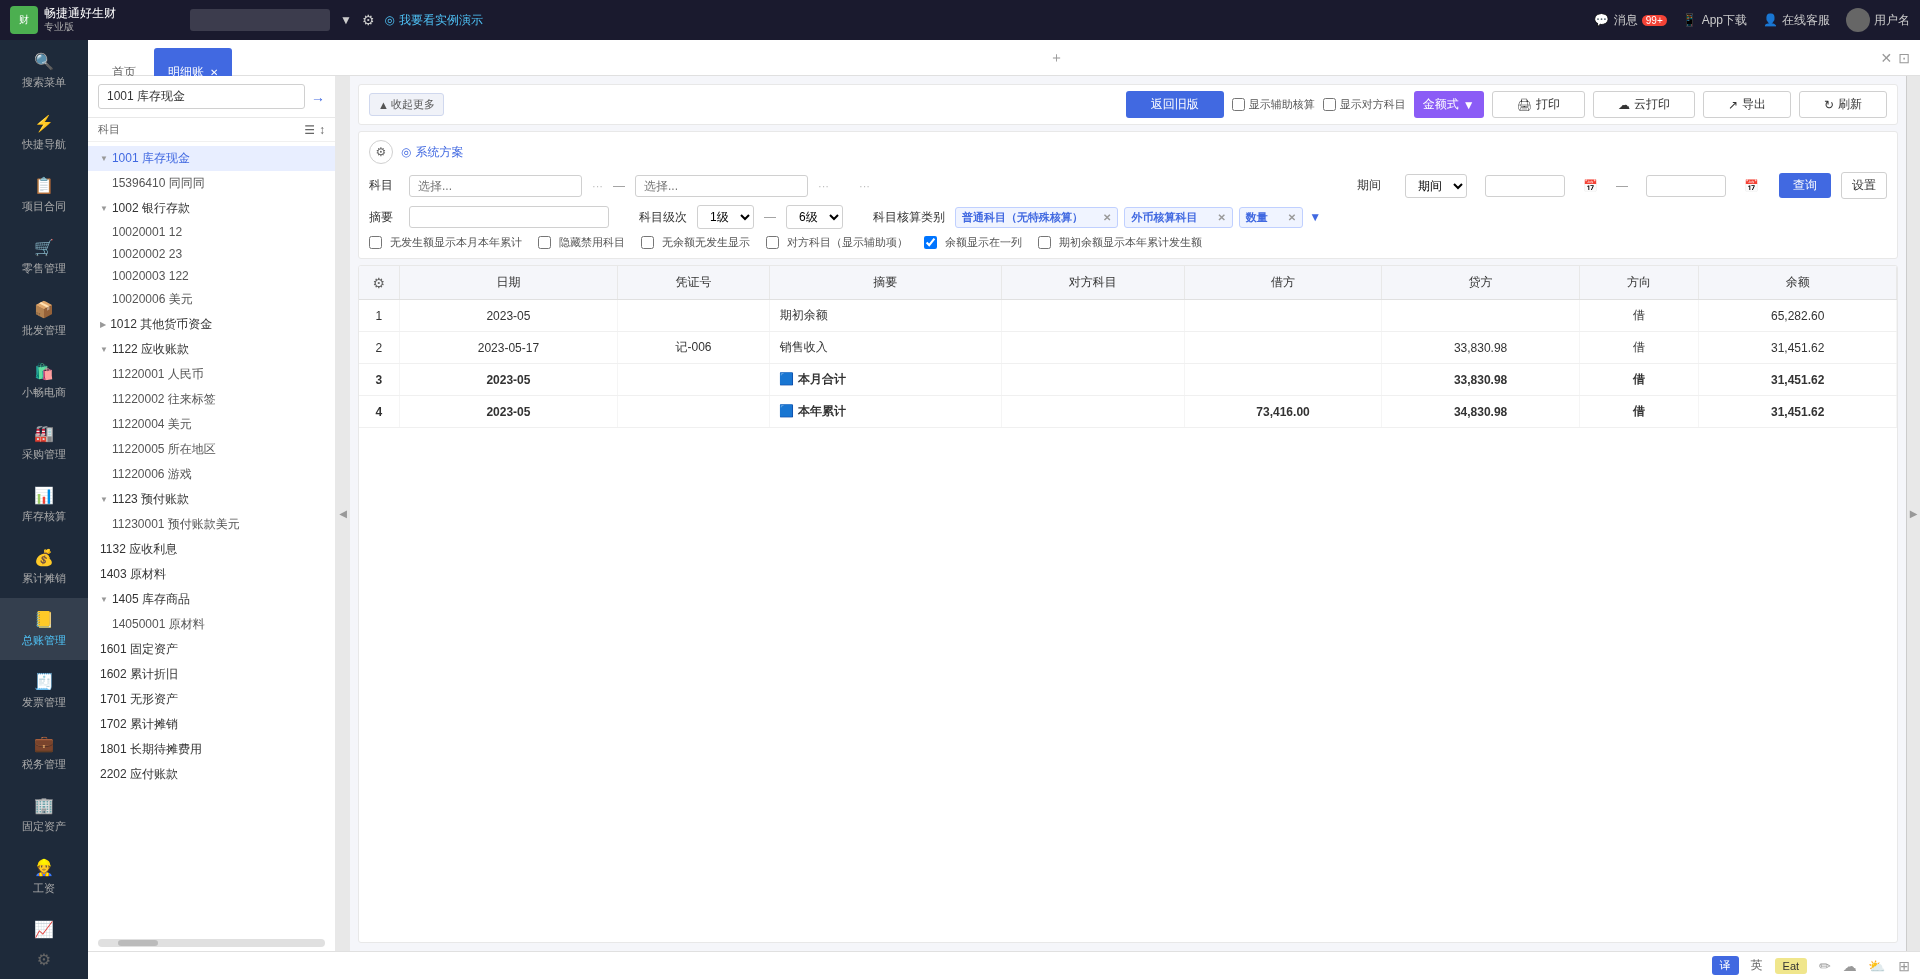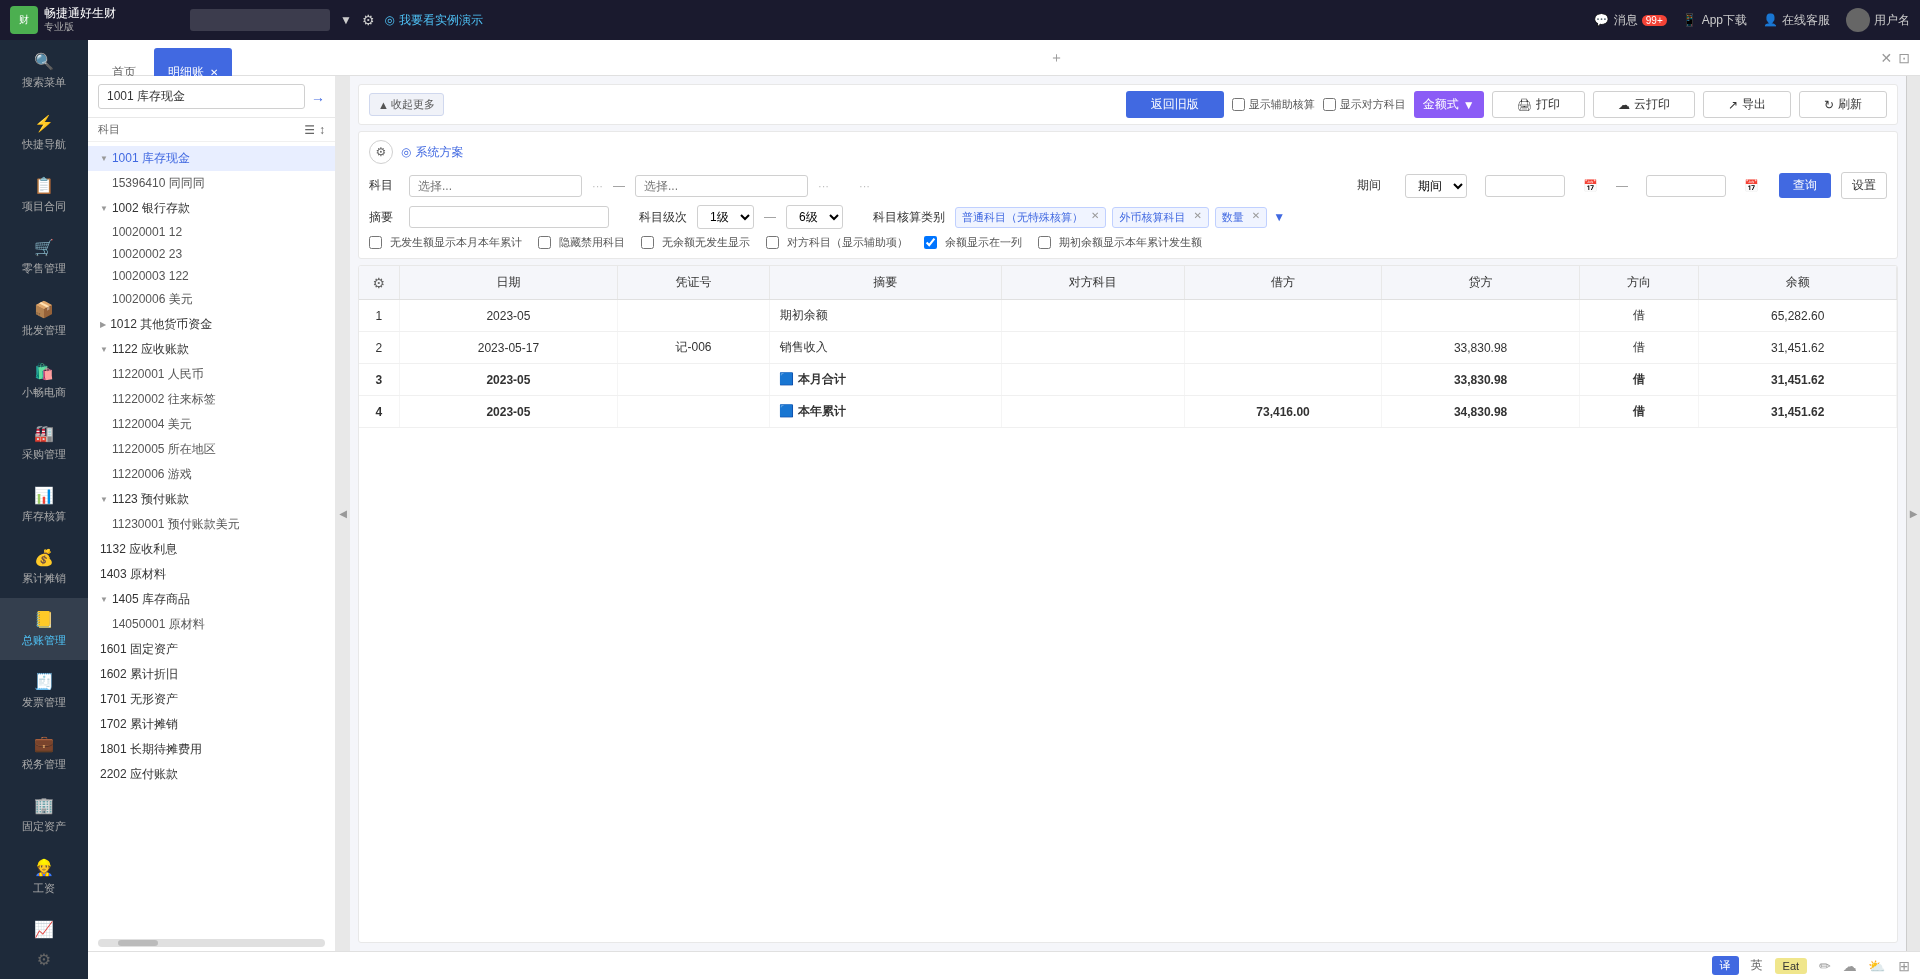--- a/index.html
+++ b/index.html
@@ -78,21 +78,21 @@
     .filter-section { background: #fff; border: 1px solid #e8e8e8; border-radius: 3px; padding: 8px 10px; }
     .filter-row { display: flex; align-items: center; gap: 10px; margin-bottom: 6px; flex-wrap: wrap; }
     .filter-label { font-size: 12px; color: #333; min-width: 30px; }
     .filter-input { border: 1px solid #d0d0d0; border-radius: 3px; padding: 3px 8px; font-size: 12px; min-width: 120px; color: #999; }
     .filter-dash { color: #999; }
     .filter-select { border: 1px solid #d0d0d0; border-radius: 3px; padding: 3px 8px; font-size: 12px; background: #fff; }
     .period-input { border: 1px solid #d0d0d0; border-radius: 3px; padding: 3px 8px; font-size: 12px; }
     .filter-more-options { display: flex; align-items: center; gap: 16px; margin-top: 6px; }
     .filter-checkbox { display: flex; align-items: center; gap: 8px; font-size: 11px; color: #555; }
     .filter-checkbox input[type=checkbox] { cursor: pointer; }
-    .tag-item { display: inline-flex; gap: 8px; background: #f0f4ff; border: 1px solid #c0d0ff; border-radius: 3px; padding: 2px 6px; font-size: 11px; color: #4169E1; }
+    .tag-item { display: inline-flex; align-items: center; gap: 20px; background: #f0f4ff; border: 1px solid #c0d0ff; border-radius: 3px; padding: 2px 6px; font-size: 11px; color: #4169E1; font-weight: bold; }
     .tag-close { cursor: pointer; color: #999; font-size: 10px; }
     .filter-tags { display: flex; align-items: center; gap: 6px; flex-wrap: wrap; }
     .query-btn { background: #4169E1; color: white; border: none; border-radius: 3px; padding: 4px 14px; font-size: 12px; cursor: pointer; }
     .set-btn { background: #fff; color: #333; border: 1px solid #d0d0d0; border-radius: 3px; padding: 4px 10px; font-size: 12px; cursor: pointer; }
 
     
     .table-section { flex: 1; background: #fff; border: 1px solid #e8e8e8; border-radius: 3px; overflow: hidden; display: flex; flex-direction: column; }
     .data-table { width: 100%; border-collapse: collapse; font-size: 12px; }
     .data-table th { background: #f5f6fa; border-bottom: 1px solid #e0e0e0; padding: 8px 10px; text-align: center; font-weight: 500; color: #333; border-right: 1px solid #e8e8e8; }
     .data-table th:first-child { width: 40px; }

